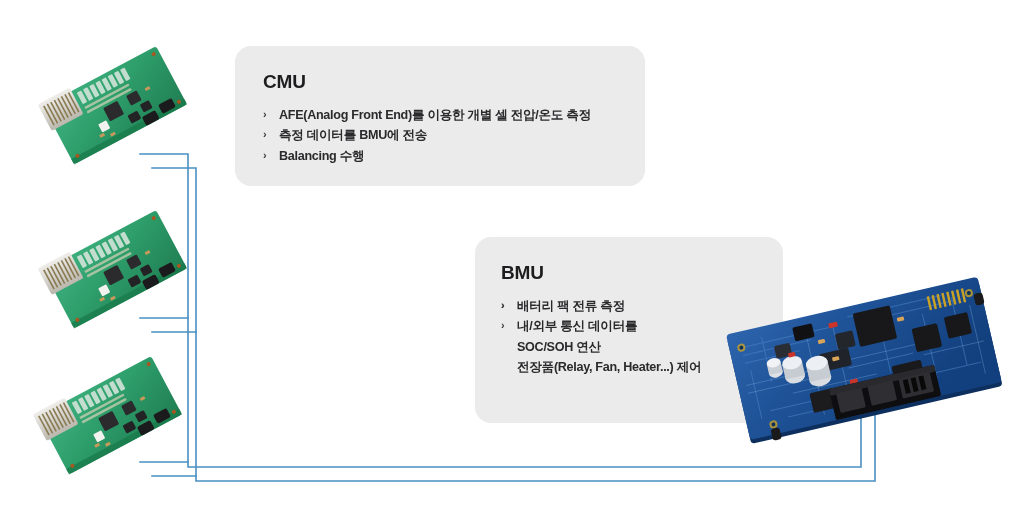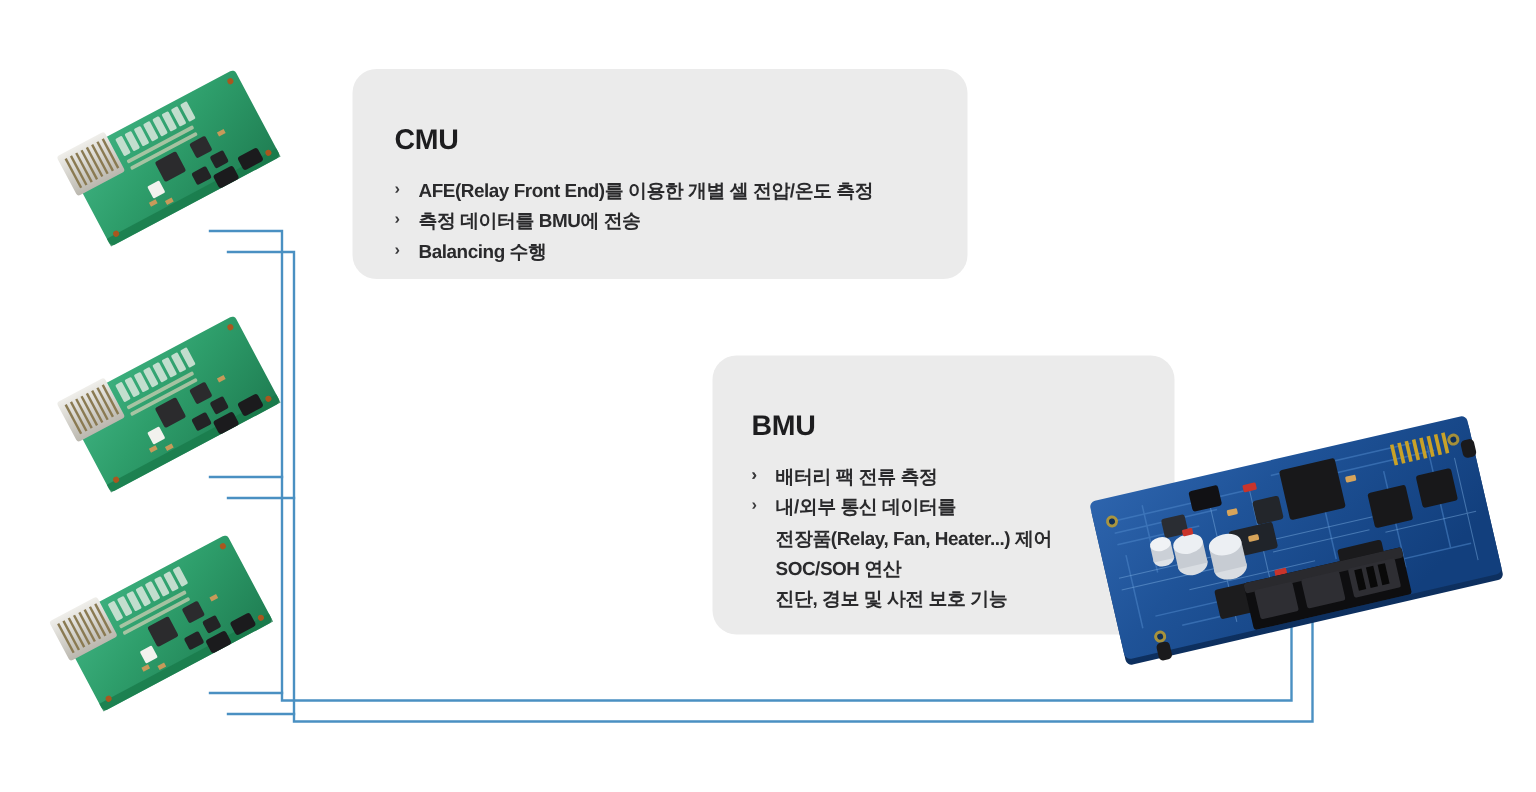--- a/index.html
+++ b/index.html
@@ -38,21 +38,21 @@
     top: 237px;
     width: 308px;
     height: 186px;
     padding: 22px 20px 18px 26px;
   }
   .panel-title {
     font-size: 19px;
     font-weight: bold;
     color: #1d1d1f;
     letter-spacing: -0.2px;
-    margin: 16px 0 12px 0;
+    margin: 4px 0 12px 0;
     line-height: 1.1;
   }
   .bullet-list {
     list-style: none;
     margin: 0;
     padding: 0;
   }
   .bullet-item {
     position: relative;
     padding-left: 16px;
@@ -320,21 +320,21 @@
         <circle cx="144" cy="100" r="2" fill="#a9571f"></circle>
       </g>
     </svg>
   </div>
 
   <div class="panel" id="cmu-panel">
     <div class="panel-title">CMU</div>
     <ul class="bullet-list">
       <li class="bullet-item">
         <span class="bullet-chevron">›</span>
-        <span>AFE(Relay Front End)를 이용한 개별 셀 전압/온도 측정</span>
+        <span>AFE(Analog Front End)를 이용한 개별 셀 전압/온도 측정</span>
       </li>
       <li class="bullet-item">
         <span class="bullet-chevron">›</span>
         <span>측정 데이터를 BMU에 전송</span>
       </li>
       <li class="bullet-item">
         <span class="bullet-chevron">›</span>
         <span>Balancing 수행</span>
       </li>
     </ul>
@@ -348,23 +348,22 @@
       </li>
       <li class="bullet-item">
         <span class="bullet-chevron">›</span>
         <span>배터리 팩 전류 측정</span>
       </li>
       <li class="bullet-item">
         <span class="bullet-chevron">›</span>
         <span>내/외부 통신 데이터를</span>
       </li>
     </ul>
+    <div class="sub-line">SOC/SOH 연산</div>
     <div class="sub-line">전장품(Relay, Fan, Heater...) 제어</div>
-    <div class="sub-line">SOC/SOH 연산</div>
-    <div class="sub-line">진단, 경보 및 사전 보호 기능</div>
   </div>
 
   <div id="bmu-board">
     <svg width="296" height="190" viewBox="0 0 296 190" xmlns="http://www.w3.org/2000/svg">
       <defs>
         <linearGradient id="bmuPcb" x1="0" y1="0" x2="1" y2="0.6">
           <stop offset="0%" stop-color="#2d64ad"></stop>
           <stop offset="40%" stop-color="#1f5398"></stop>
           <stop offset="100%" stop-color="#123f7d"></stop>
         </linearGradient>

